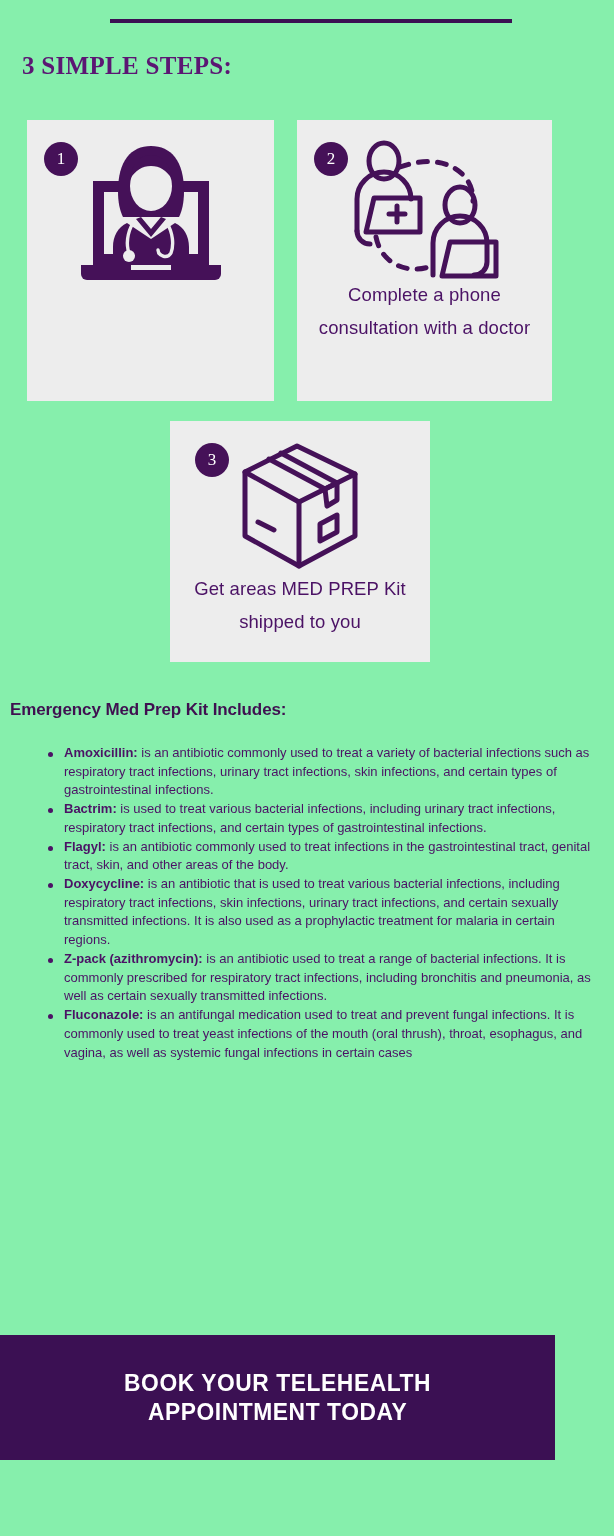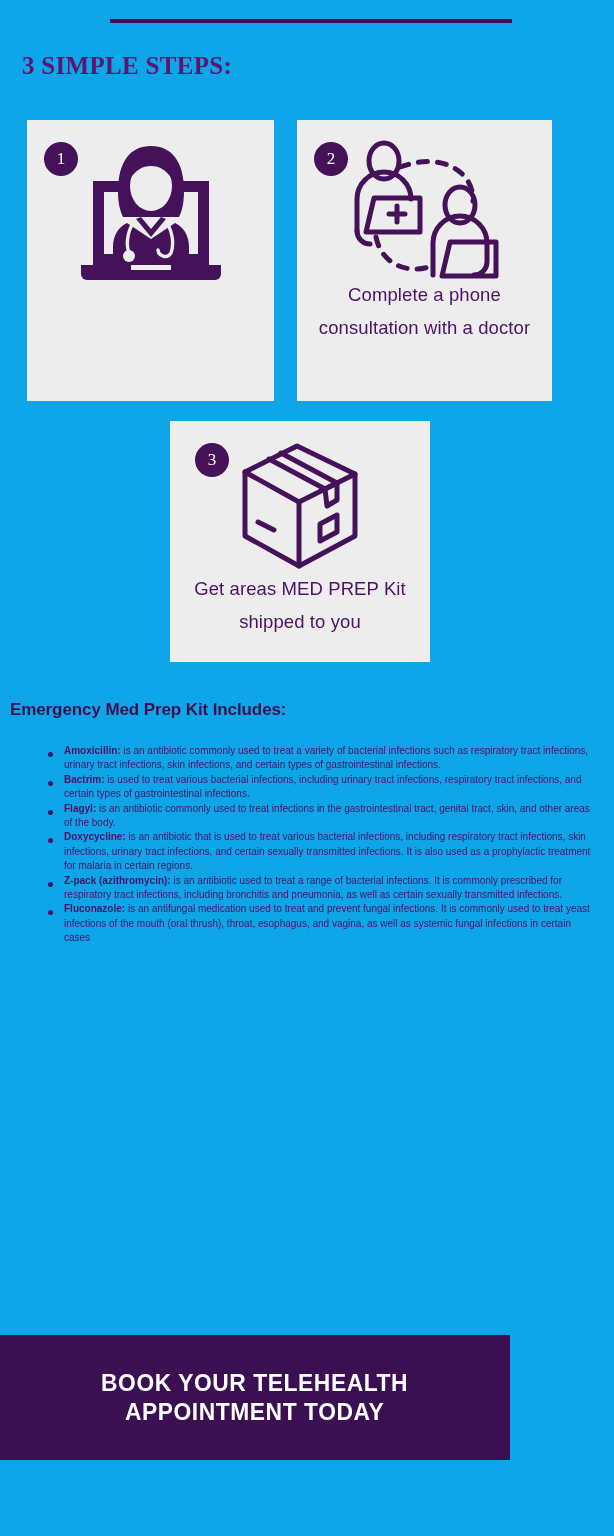--- a/index.html
+++ b/index.html
@@ -12,21 +12,21 @@
     height: 1536px;
     position: relative;
     font-family: "Liberation Sans", sans-serif;
     -webkit-font-smoothing: antialiased;
   }
   .page {
     position: relative;
     width: 614px;
     height: 1536px;
     overflow: hidden;
-    background: #0ea5e9;
+    background: #86efac;
   }
 
   
   .top-rule {
     position: absolute;
     left: 110px;
     top: 19px;
     width: 402px;
     height: 4px;
     background: #3c1053;
@@ -115,21 +115,21 @@
   
   .med-list {
     position: absolute;
     left: 42px;
     top: 744px;
     width: 552px;
     margin: 0;
     padding: 0;
     list-style: none;
     color: #4b1265;
-    font-size: 10px;
+    font-size: 13px;
     line-height: 1.44;
   }
   .med-list li {
     position: relative;
     padding-left: 22px;
     margin: 0 0 0 0;
   }
   .med-list li::before {
     content: "";
     position: absolute;
@@ -140,21 +140,21 @@
     border-radius: 50%;
     background: #4b1265;
   }
   .med-name { font-weight: bold; }
 
   
   .cta-banner {
     position: absolute;
     left: 0;
     top: 1335px;
-    width: 510px;
+    width: 555px;
     height: 125px;
     background: #3b1053;
     display: flex;
     align-items: center;
     justify-content: center;
   }
   .cta-text {
     color: #ffffff;
     text-align: center;
     font-size: 24px;

